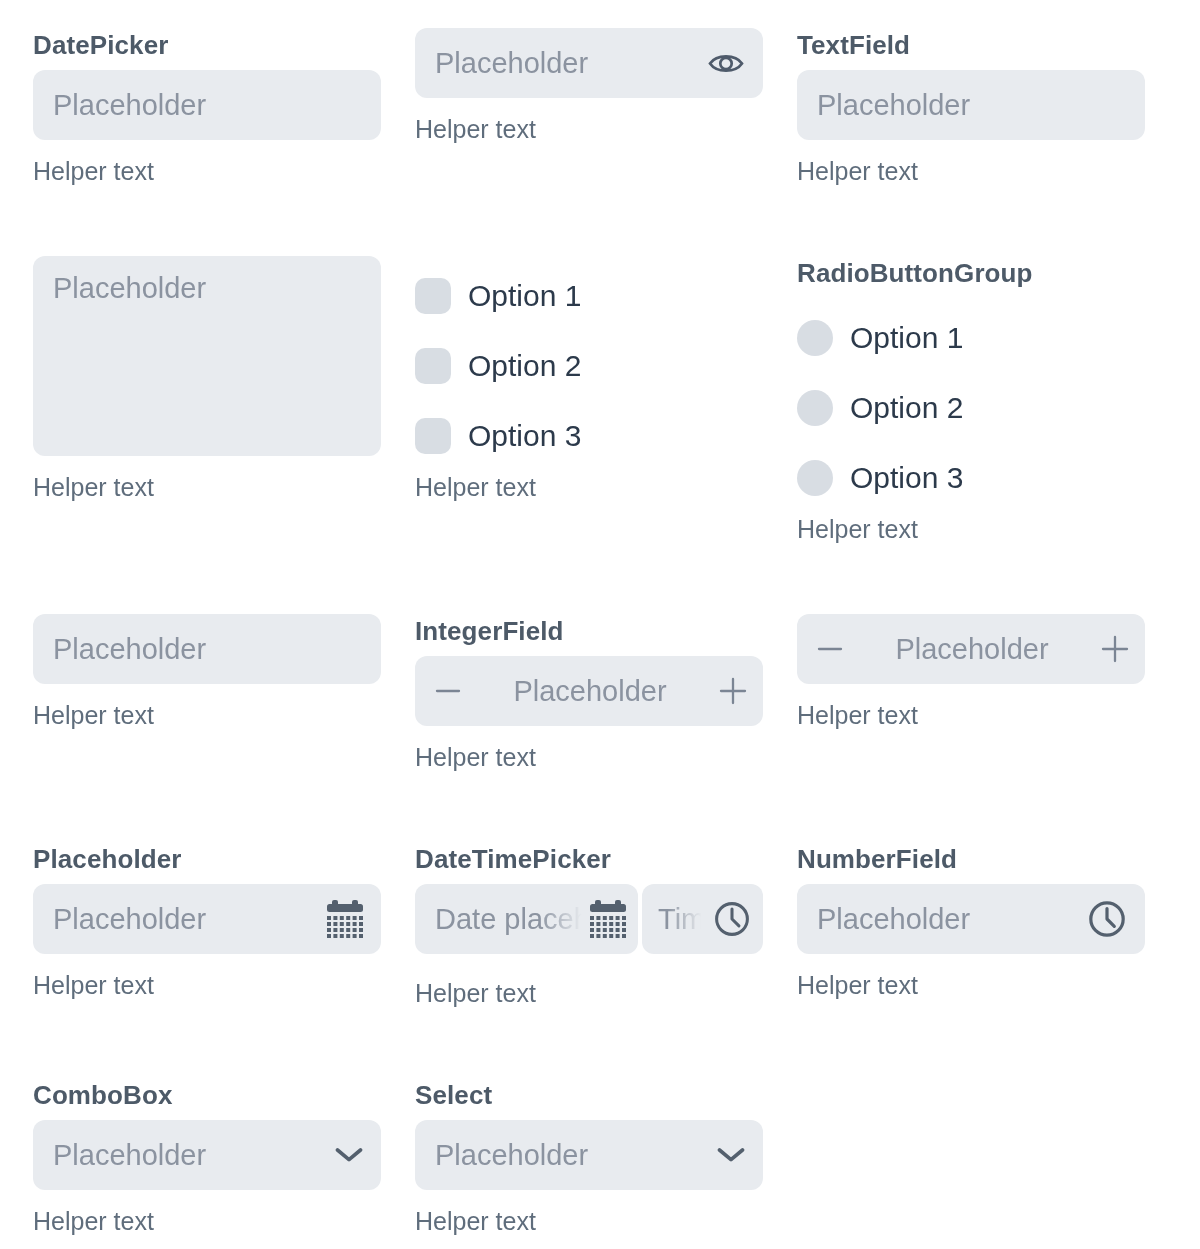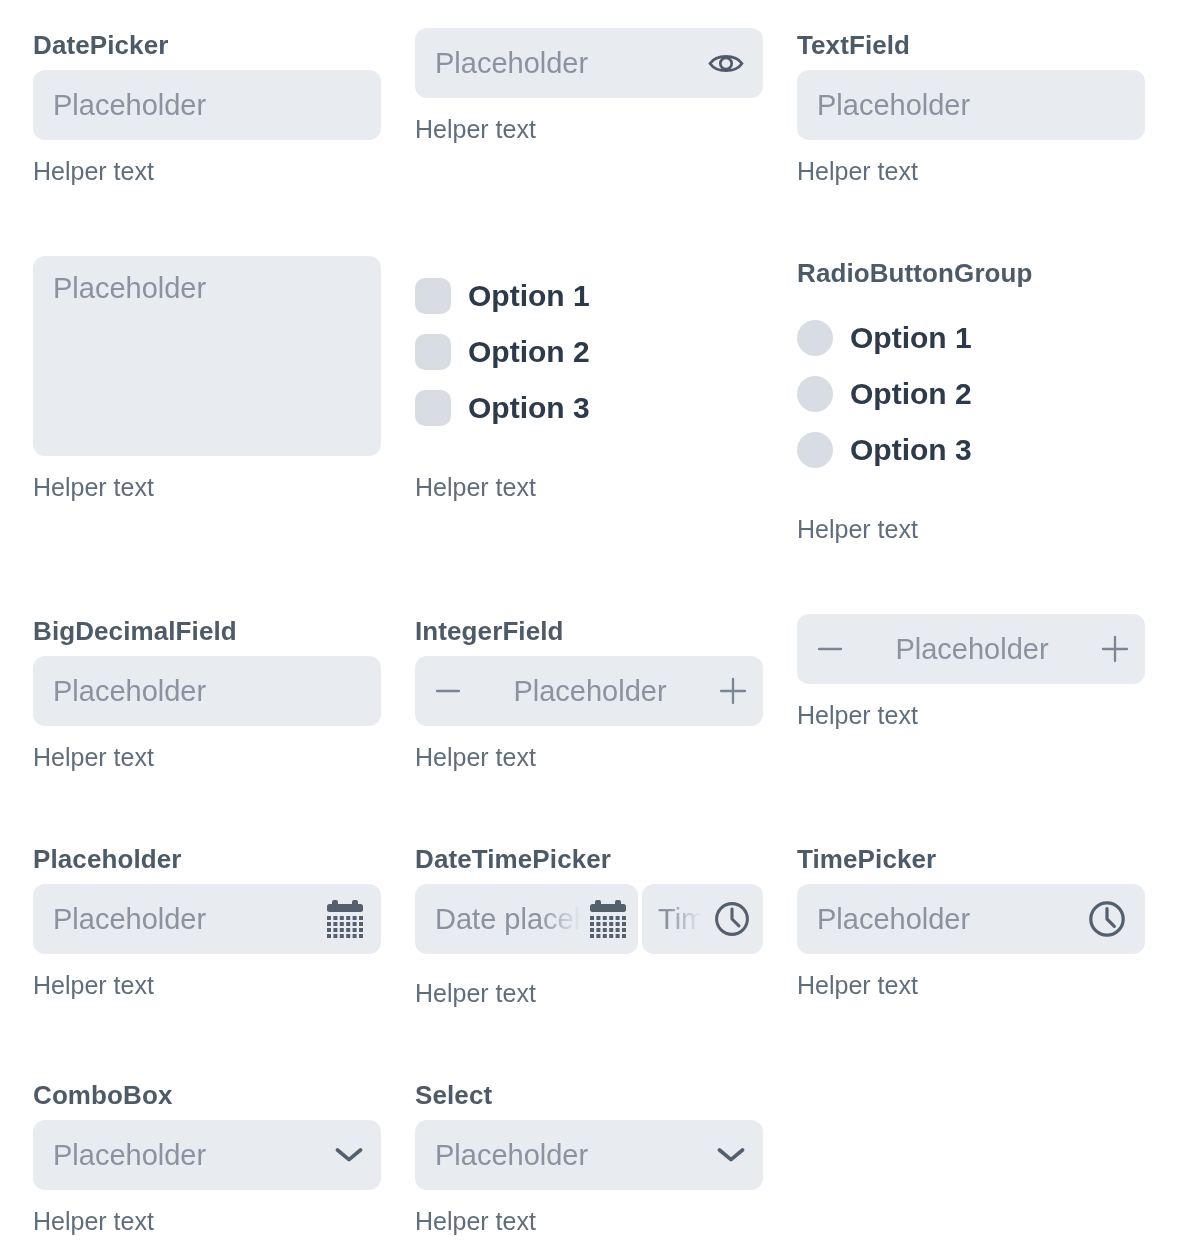--- a/index.html
+++ b/index.html
@@ -39,21 +39,21 @@
   .icon-btn {
     flex:0 0 auto; background:none; border:none; padding:0; margin:0 2px 0 10px;
     display:flex; align-items:center; justify-content:center; cursor:pointer;
   }
   .stepper-btn {
     flex:0 0 auto; background:none; border:none; padding:0;
     display:flex; align-items:center; justify-content:center; cursor:pointer;
   }
   .num-input { text-align:center; }
   .group { min-height:200px; box-sizing:border-box; padding-top:22px;
-    display:flex; flex-direction:column; gap:20px;font-weight:bold; }
+    display:flex; flex-direction:column; gap:34px; }
   .opt { display:flex; align-items:center; gap:17px; cursor:pointer; }
   .opt-box { width:36px; height:36px; background:#d8dde3; border-radius:10px; flex:0 0 auto; }
   .opt-box.round { border-radius:50%; }
   .opt-text { font-size:30px; line-height:36px; color:#2c3a4b; }
   
   .dtp { display:flex; gap:4px; }
   .dtp .sub { border-radius:12px; }
   .dtp .sub-date { width:223px; padding:0 10px 0 20px; }
   .dtp .sub-time { width:121px; padding:0 10px 0 16px; }
   .dtp .sub-date input { mask-image:linear-gradient(90deg,#000 68%,transparent 96%);
@@ -137,21 +137,20 @@
       </div>
       <div class="opt">
         <span class="opt-box round"></span>
         <span class="opt-text">Option 3</span>
       </div>
     </div>
     <div class="helper">Helper text</div>
   </div>
 
   <div class="cell">
-    <div class="label">BigDecimalField</div>
     <div class="field">
       <input type="text" placeholder="Placeholder" style="">
     </div>
     <div class="helper">Helper text</div>
   </div>
 
   <div class="cell">
     <div class="label">IntegerField</div>
     <div class="field">
       <button class="stepper-btn">
@@ -283,21 +282,21 @@
               <path d="M20 9.5 L20 20 L27.3 27.3" stroke="#54606e" stroke-width="3.2" stroke-linecap="round" stroke-linejoin="round"></path>
             </svg>
           </span>
         </button>
       </div>
     </div>
     <div class="helper">Helper text</div>
   </div>
 
   <div class="cell">
-    <div class="label">TimePicker</div>
+    <div class="label">NumberField</div>
     <div class="field">
       <input type="text" placeholder="Placeholder" style="">
       <button class="icon-btn">
         <span>
           <svg width="40" height="40" viewBox="0 0 40 40" fill="none">
             <circle cx="20" cy="20" r="16.2" stroke="#54606e" stroke-width="3.2"></circle>
             <path d="M20 9.5 L20 20 L27.3 27.3" stroke="#54606e" stroke-width="3.2" stroke-linecap="round" stroke-linejoin="round"></path>
           </svg>
         </span>
       </button>

